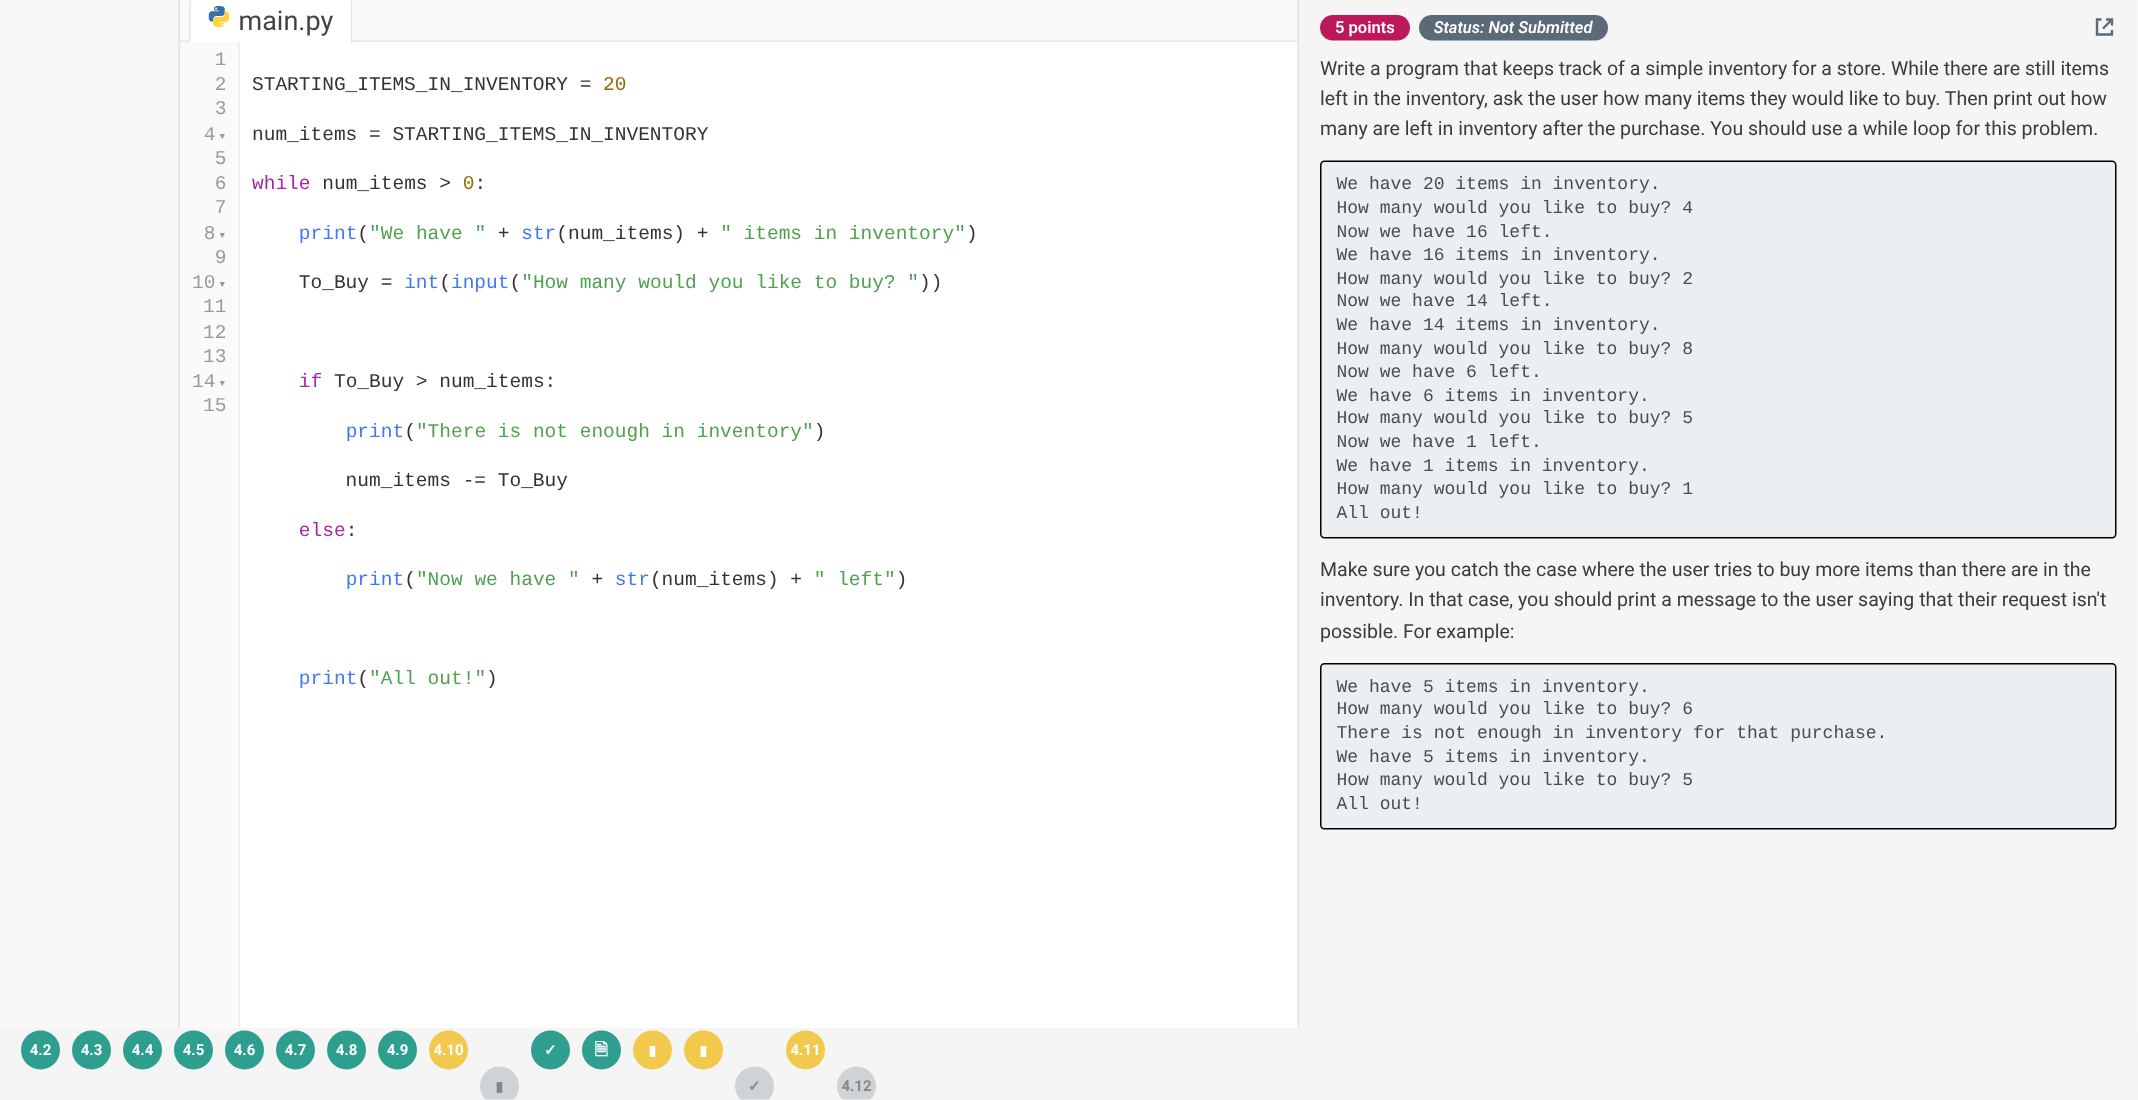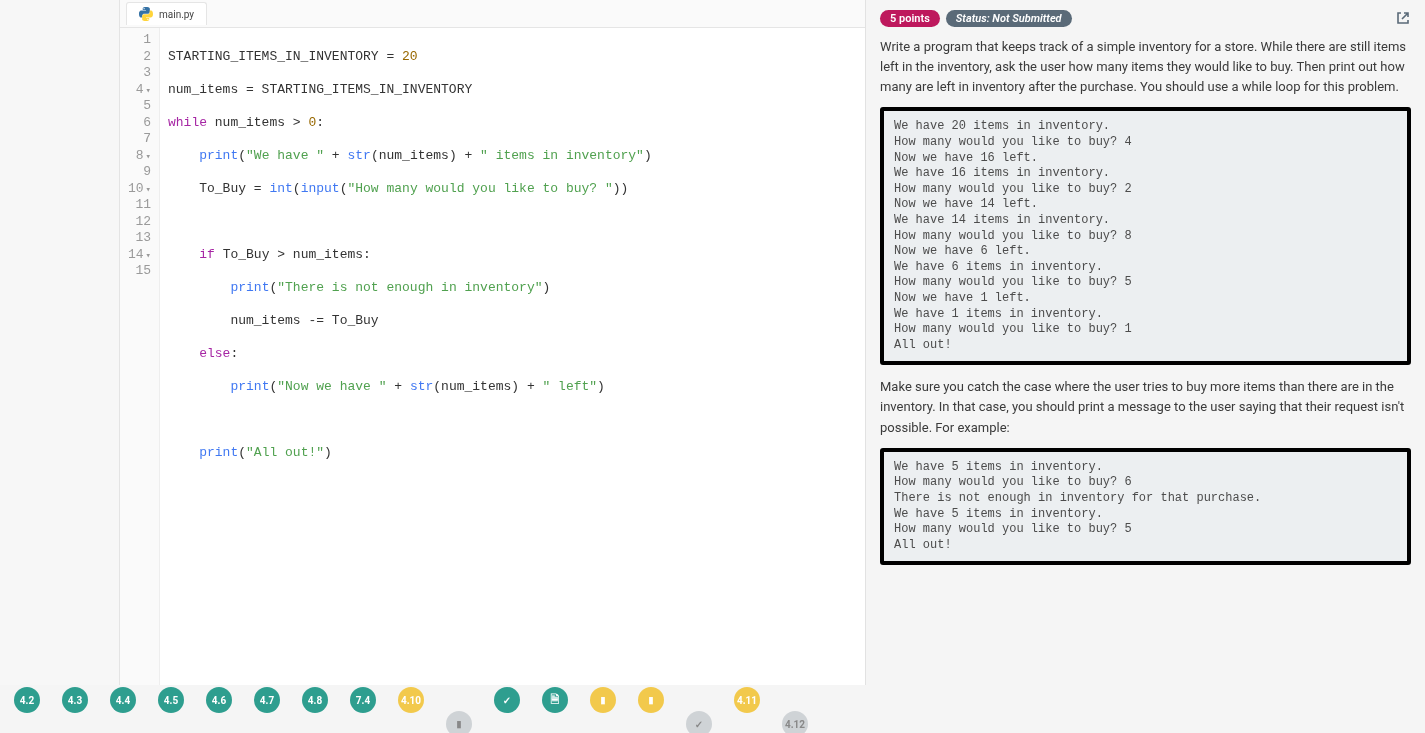--- a/index.html
+++ b/index.html
@@ -33,24 +33,23 @@
   .editor-tabs {
     height: 28px;
     display: flex;
     align-items: center;
     border-bottom: 1px solid #e5e5e5;
     padding-left: 6px;
     background: #fafafa;
   }
   .tab {
     display: flex;
-    align-items: center;
     gap: 6px;
     padding: 4px 12px;
-    font-size: 10px;
+    font-size: 18px;
     color: #444;
     background: #fff;
     border: 1px solid #e5e5e5;
     border-bottom: none;
     border-radius: 3px 3px 0 0;
     cursor: pointer;
   }
   .py-icon {
     width: 14px; height: 14px;
     display: inline-flex;
@@ -118,39 +117,39 @@
     position: absolute;
     top: 10px; right: 14px;
     width: 16px; height: 16px;
     color: #5a6a78;
     cursor:pointer;
   }
   .desc p { margin-bottom: 10px; line-height: 1.55; color:#3b3b3b;}
   .desc .emph { font-style: italic; }
   .sample {
     background: #eceff1;
-    border: 4px solid #000000;
+    border: 1px solid #000000;
     border-radius: 3px;
     padding: 8px 10px;
     font-family: "Consolas","Monaco","Courier New",monospace;
     font-size: 12px;
     line-height: 1.3;
     white-space: pre;
     color:#4c4c4c;
     margin-bottom: 12px;
   }
 
   
   .bottom-nav {
     position: absolute;
     left: 0; right: 0; bottom: 18px;
     height: 30px;
     display: flex;
     align-items: center;
-    gap: 22px;
+    gap: 8px;
     padding-left: 14px;
   }
   .nav-chip {
     width: 26px; height: 26px;
     border-radius: 50%;
     display:flex; align-items:center; justify-content:center;
     font-size: 10px;
     font-weight: 700;
     color:#fff;
     cursor:pointer;
@@ -256,21 +255,21 @@
 </div>
 
 <div class="bottom-nav" id="bottom-nav">
     <div class="nav-chip teal">4.2</div>
     <div class="nav-chip teal">4.3</div>
     <div class="nav-chip teal">4.4</div>
     <div class="nav-chip teal">4.5</div>
     <div class="nav-chip teal">4.6</div>
     <div class="nav-chip teal">4.7</div>
     <div class="nav-chip teal">4.8</div>
-    <div class="nav-chip teal">7.4</div>
+    <div class="nav-chip teal">4.9</div>
     <div class="nav-chip yellow">4.10</div>
     <div class="nav-chip grey cam"></div>
     <div class="nav-chip teal check"></div>
     <div class="nav-chip teal doc"></div>
     <div class="nav-chip yellow cam"></div>
     <div class="nav-chip yellow cam"></div>
     <div class="nav-chip grey check"></div>
     <div class="nav-chip yellow">4.11</div>
     <div class="nav-chip grey">4.12</div>
   </div>

